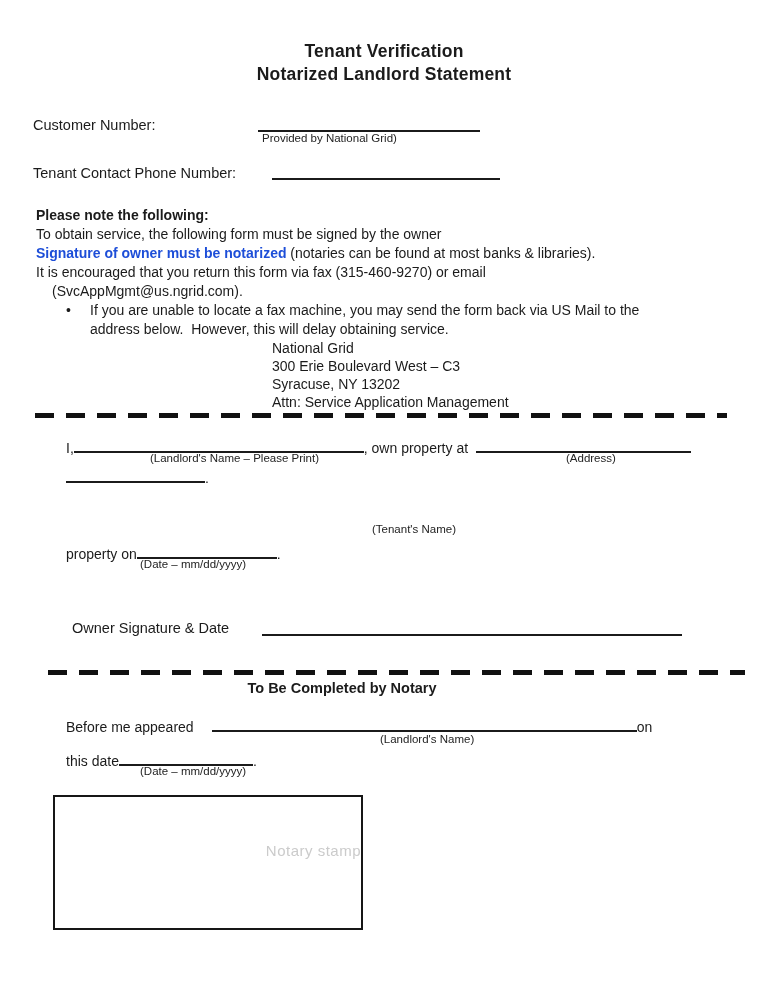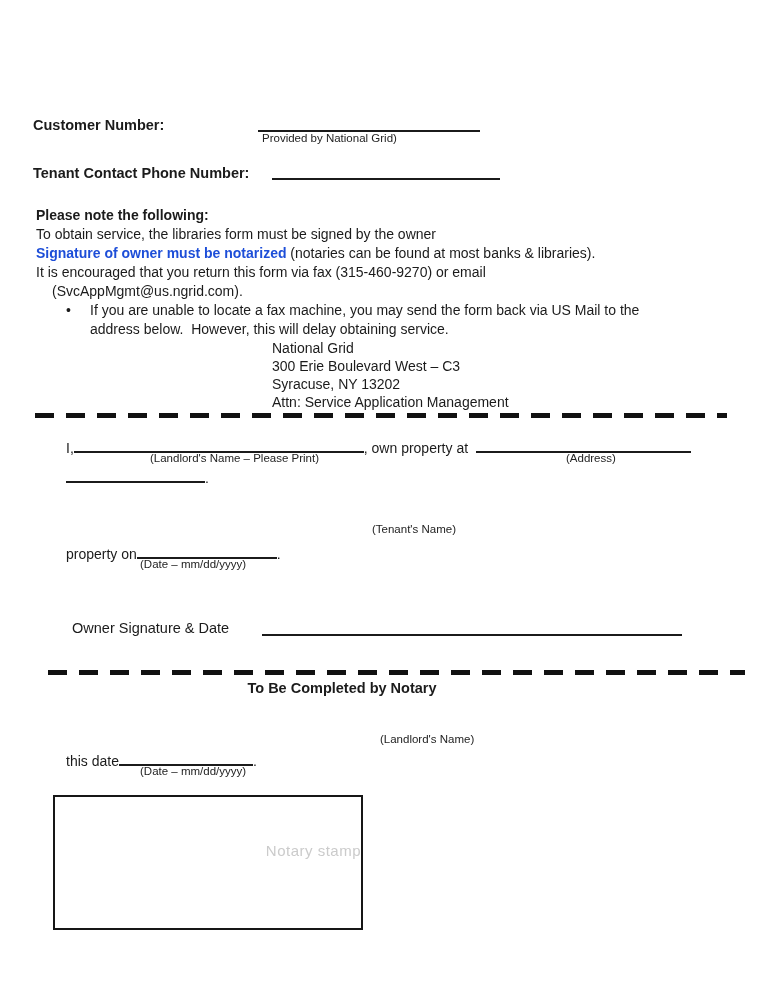--- a/index.html
+++ b/index.html
@@ -6,21 +6,21 @@
   .page {
     position:relative; width:768px; height:994px; background:#ffffff;
     font-family:"Liberation Sans", sans-serif; color:#1b1b1b; font-size:14px;
     overflow:hidden;
   }
   .abs { position:absolute; }
   .b { font-weight:bold; }
   .title-block { top:40px; left:0; width:768px; text-align:center; }
   .title-block div { font-size:17.5px; font-weight:bold; line-height:23px; letter-spacing:0.2px; }
 
-  .label { font-weight:bold; font-size:14.5px; }
+  .label { font-weight:normal; font-size:14.5px; }
 
   .field-abs { border-bottom:2px solid #1b1b1b; }
   .field {
     display:inline-block; height:15px; border-bottom:2px solid #1b1b1b;
     vertical-align:baseline;
   }
   .caption { font-size:11.5px; color:#232323; white-space:nowrap; }
 
   .notes { top:206px; left:36px; width:700px; line-height:19px; }
   .notes .red { color:#1d4ed8; font-weight:bold; }
@@ -41,31 +41,35 @@
     border:2px solid #161616; text-align:right; box-sizing:content-box;
   }
   .stamp-box span { display:inline-block; margin-top:45px; color:#cbcbcb; font-size:15px; letter-spacing:0.5px; }
   .section-title { left:0; width:684px; text-align:center; font-weight:bold; font-size:14.5px; }
 </style>
 </head>
 <body>
 
 <div class="page">
 
+  <div class="abs title-block">
+    <div>Tenant Verification</div>
+    <div>Notarized Landlord Statement</div>
+  </div>
 
   <div class="abs label" style="left:33px; top:117px;">Customer Number:</div>
   <div class="abs field-abs" style="left:258px; top:112px; width:222px; height:18px;"></div>
   <div class="abs caption" style="left:262px; top:132px;">Provided by National Grid)</div>
 
   <div class="abs label" style="left:33px; top:165px;">Tenant Contact Phone Number:</div>
   <div class="abs field-abs" style="left:272px; top:160px; width:228px; height:18px;"></div>
 
   <div class="abs notes">
     <div class="b">Please note the following:</div>
-    <div>To obtain service, the libraries form must be signed by the owner</div>
+    <div>To obtain service, the following form must be signed by the owner</div>
     <div><span class="red">Signature of owner must be notarized</span><span> (notaries can be found at most banks &amp; libraries).</span></div>
     <div>It is encouraged that you return this form via fax (315-460-9270) or email</div>
     <div class="indent">(SvcAppMgmt@us.ngrid.com).</div>
     <div class="bullet-row">
       <span class="bullet-marker">•</span>
       <span class="bullet-text">If you are unable to locate a fax machine, you may send the form back via US Mail to the address below.  However, this will delay obtaining service.</span>
     </div>
     <div class="address-block">
       <div>National Grid</div>
       <div>300 Erie Boulevard West – C3</div>
@@ -94,20 +98,23 @@
   </div>
   <div class="abs caption" style="left:140px; top:558px;">(Date – mm/dd/yyyy)</div>
 
   <div class="abs" style="left:72px; top:620px; font-size:14.5px;">Owner Signature &amp; Date</div>
   <div class="abs field-abs" style="left:262px; top:616px; width:420px; height:18px;"></div>
 
   <div class="abs dashed" style="left:48px; top:670px; width:697px;"></div>
 
   <div class="abs section-title" style="top:680px;">To Be Completed by Notary</div>
 
+  <div class="abs line" style="left:66px; top:715px;">
+    <span>Before me appeared</span><span class="field" style="width:425px; margin-left:18px;"></span><span>on</span>
+  </div>
   <div class="abs caption" style="left:380px; top:733px;">(Landlord's Name)</div>
 
   <div class="abs line" style="left:66px; top:749px;">
     <span>this date</span><span class="field" style="width:134px;"></span><span>.</span>
   </div>
   <div class="abs caption" style="left:140px; top:765px;">(Date – mm/dd/yyyy)</div>
 
   <div class="abs stamp-box">
     <span>Notary stamp</span>
   </div>

